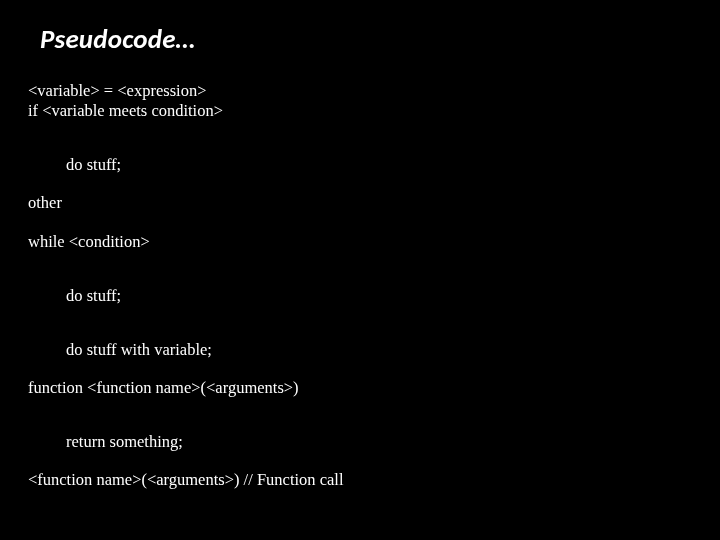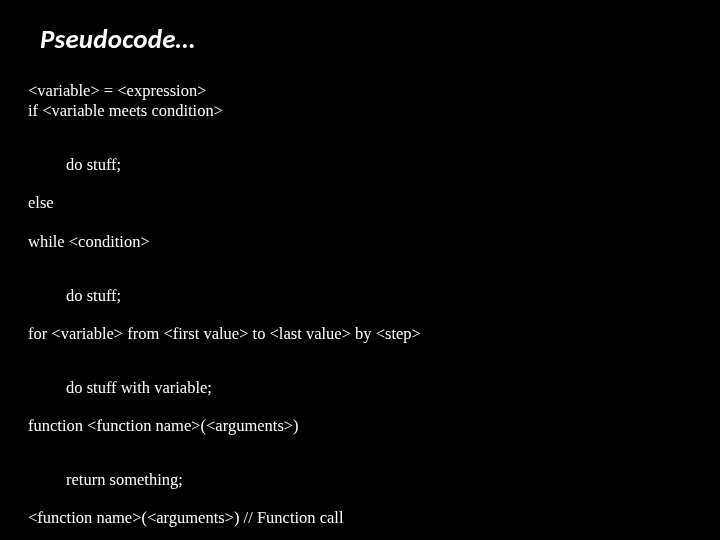--- a/index.html
+++ b/index.html
@@ -48,28 +48,27 @@
 
 <div class="slide">
   <h1 class="title">Pseudocode…</h1>
   <div class="body" id="body">
       <div class="block">
         <div class="line">&lt;variable&gt; = &lt;expression&gt;</div>
         <div class="line">if &lt;variable meets condition&gt;</div>
         <div class="line indent">do stuff;</div>
       </div>
       <div class="block">
-        <div class="line">else</div>
+        <div class="line">other</div>
       </div>
       <div class="block">
         <div class="line">while &lt;condition&gt;</div>
         <div class="line indent">do stuff;</div>
       </div>
       <div class="block">
-        <div class="line">for &lt;variable&gt; from &lt;first value&gt; to &lt;last value&gt; by &lt;step&gt;</div>
         <div class="line indent">do stuff with variable;</div>
       </div>
       <div class="block">
         <div class="line">function &lt;function name&gt;(&lt;arguments&gt;)</div>
         <div class="line indent">return something;</div>
       </div>
       <div class="block">
         <div class="line">&lt;function name&gt;(&lt;arguments&gt;) // Function call</div>
       </div>
     </div>

